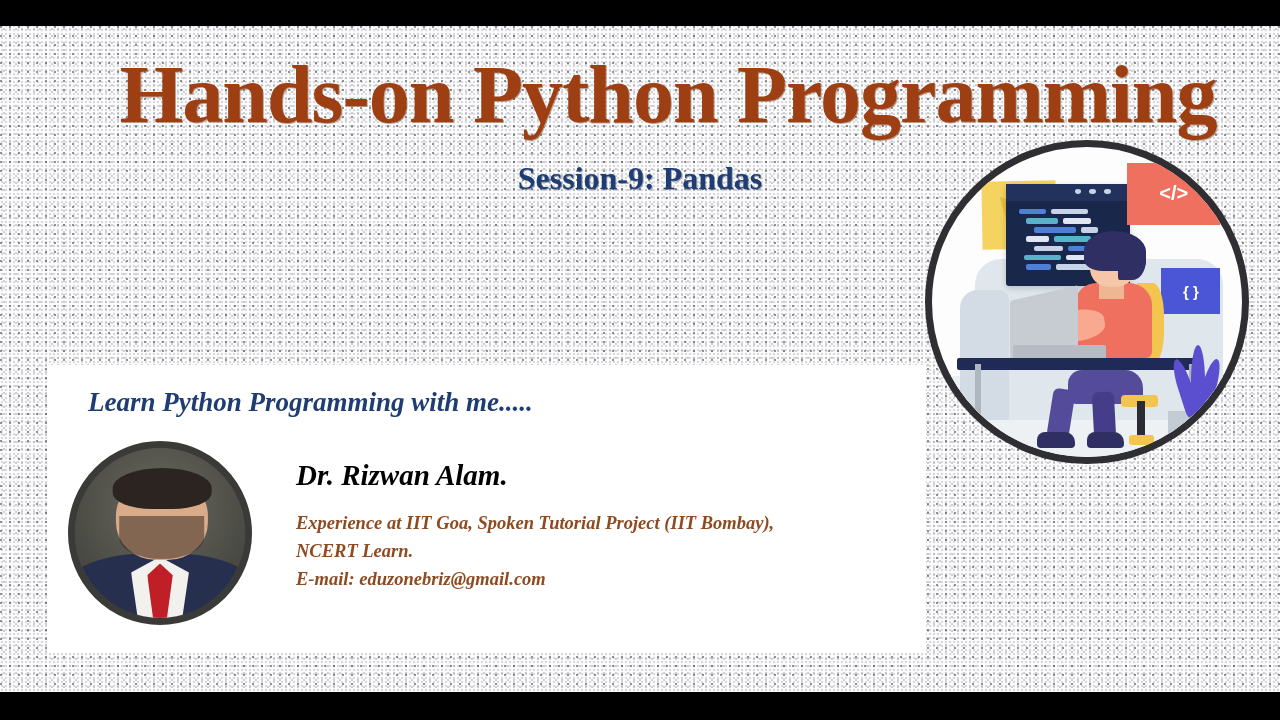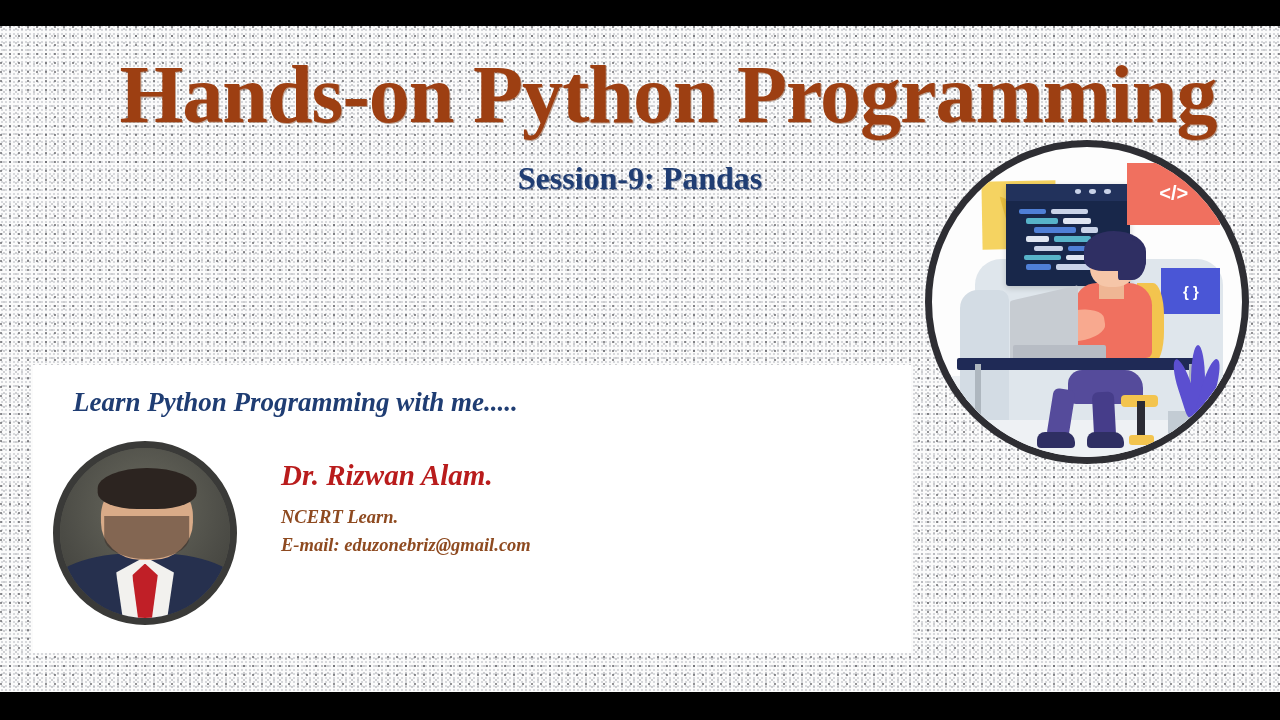--- a/index.html
+++ b/index.html
@@ -44,21 +44,21 @@
     position:absolute; left:0; top:136px; width:1280px; text-align:center;
     font-family:"Liberation Serif", serif;
     font-weight:bold; font-size:32px; line-height:1; letter-spacing:0px;
     color:#1f3d73;
     text-shadow:1px 1px 0 rgba(25,45,90,.4);
     white-space:nowrap;
   }
 
   
   .card{
-    position:absolute; left:33px; top:339px; width:878px; height:288px;
+    position:absolute; left:48px; top:339px; width:878px; height:288px;
     background:#ffffff;
   }
   .card-head{
     position:absolute; left:40px; top:22px;
     font-family:"Liberation Serif", serif;
     font-weight:bold; font-style:italic; font-size:27px;
     color:#1f3d73; white-space:nowrap;
   }
   .avatar{
     position:absolute; left:20px; top:76px; width:184px; height:184px;
@@ -93,21 +93,21 @@
   .avatar .tie{
     position:absolute; left:50%; bottom:-6%; width:15%; height:38%;
     transform:translateX(-50%);
     background:#c01f27; clip-path:polygon(50% 0,100% 18%,72% 100%,28% 100%,0 18%);
   }
 
   .card-body{ position:absolute; left:248px; top:94px; }
   .name{
     font-family:"Liberation Serif", serif;
     font-weight:bold; font-style:italic; font-size:29px; line-height:1.15;
-    color:#b91c1c; margin-bottom:12px; white-space:nowrap;
+    color:#000000; margin-bottom:18px; white-space:nowrap;
   }
   .detail{
     font-family:"Liberation Serif", serif;
     font-weight:bold; font-style:italic; font-size:18.5px; line-height:1.5;
     color:#8e4a20; white-space:nowrap;
   }
 
   
   .illus{
     position:absolute; left:925px; top:114px; width:324px; height:324px;
@@ -202,20 +202,21 @@
       <div class="suit"></div>
       <div class="shirt"></div>
       <div class="tie"></div>
       <div class="head"></div>
       <div class="beard"></div>
       <div class="hair"></div>
     </div>
 
     <div class="card-body">
       <div class="name nowrap">Dr. Rizwan Alam.</div>
+      <div class="detail nowrap">Experience at IIT Goa, Spoken Tutorial Project (IIT Bombay),</div>
       <div class="detail nowrap">NCERT Learn.</div>
       <div class="detail nowrap">E-mail: eduzonebriz@gmail.com</div>
     </div>
   </div>
 
   <div class="illus">
     <div class="il-floor"></div>
     <div class="il-couch"></div>
     <div class="il-couch-arm"></div>
 

